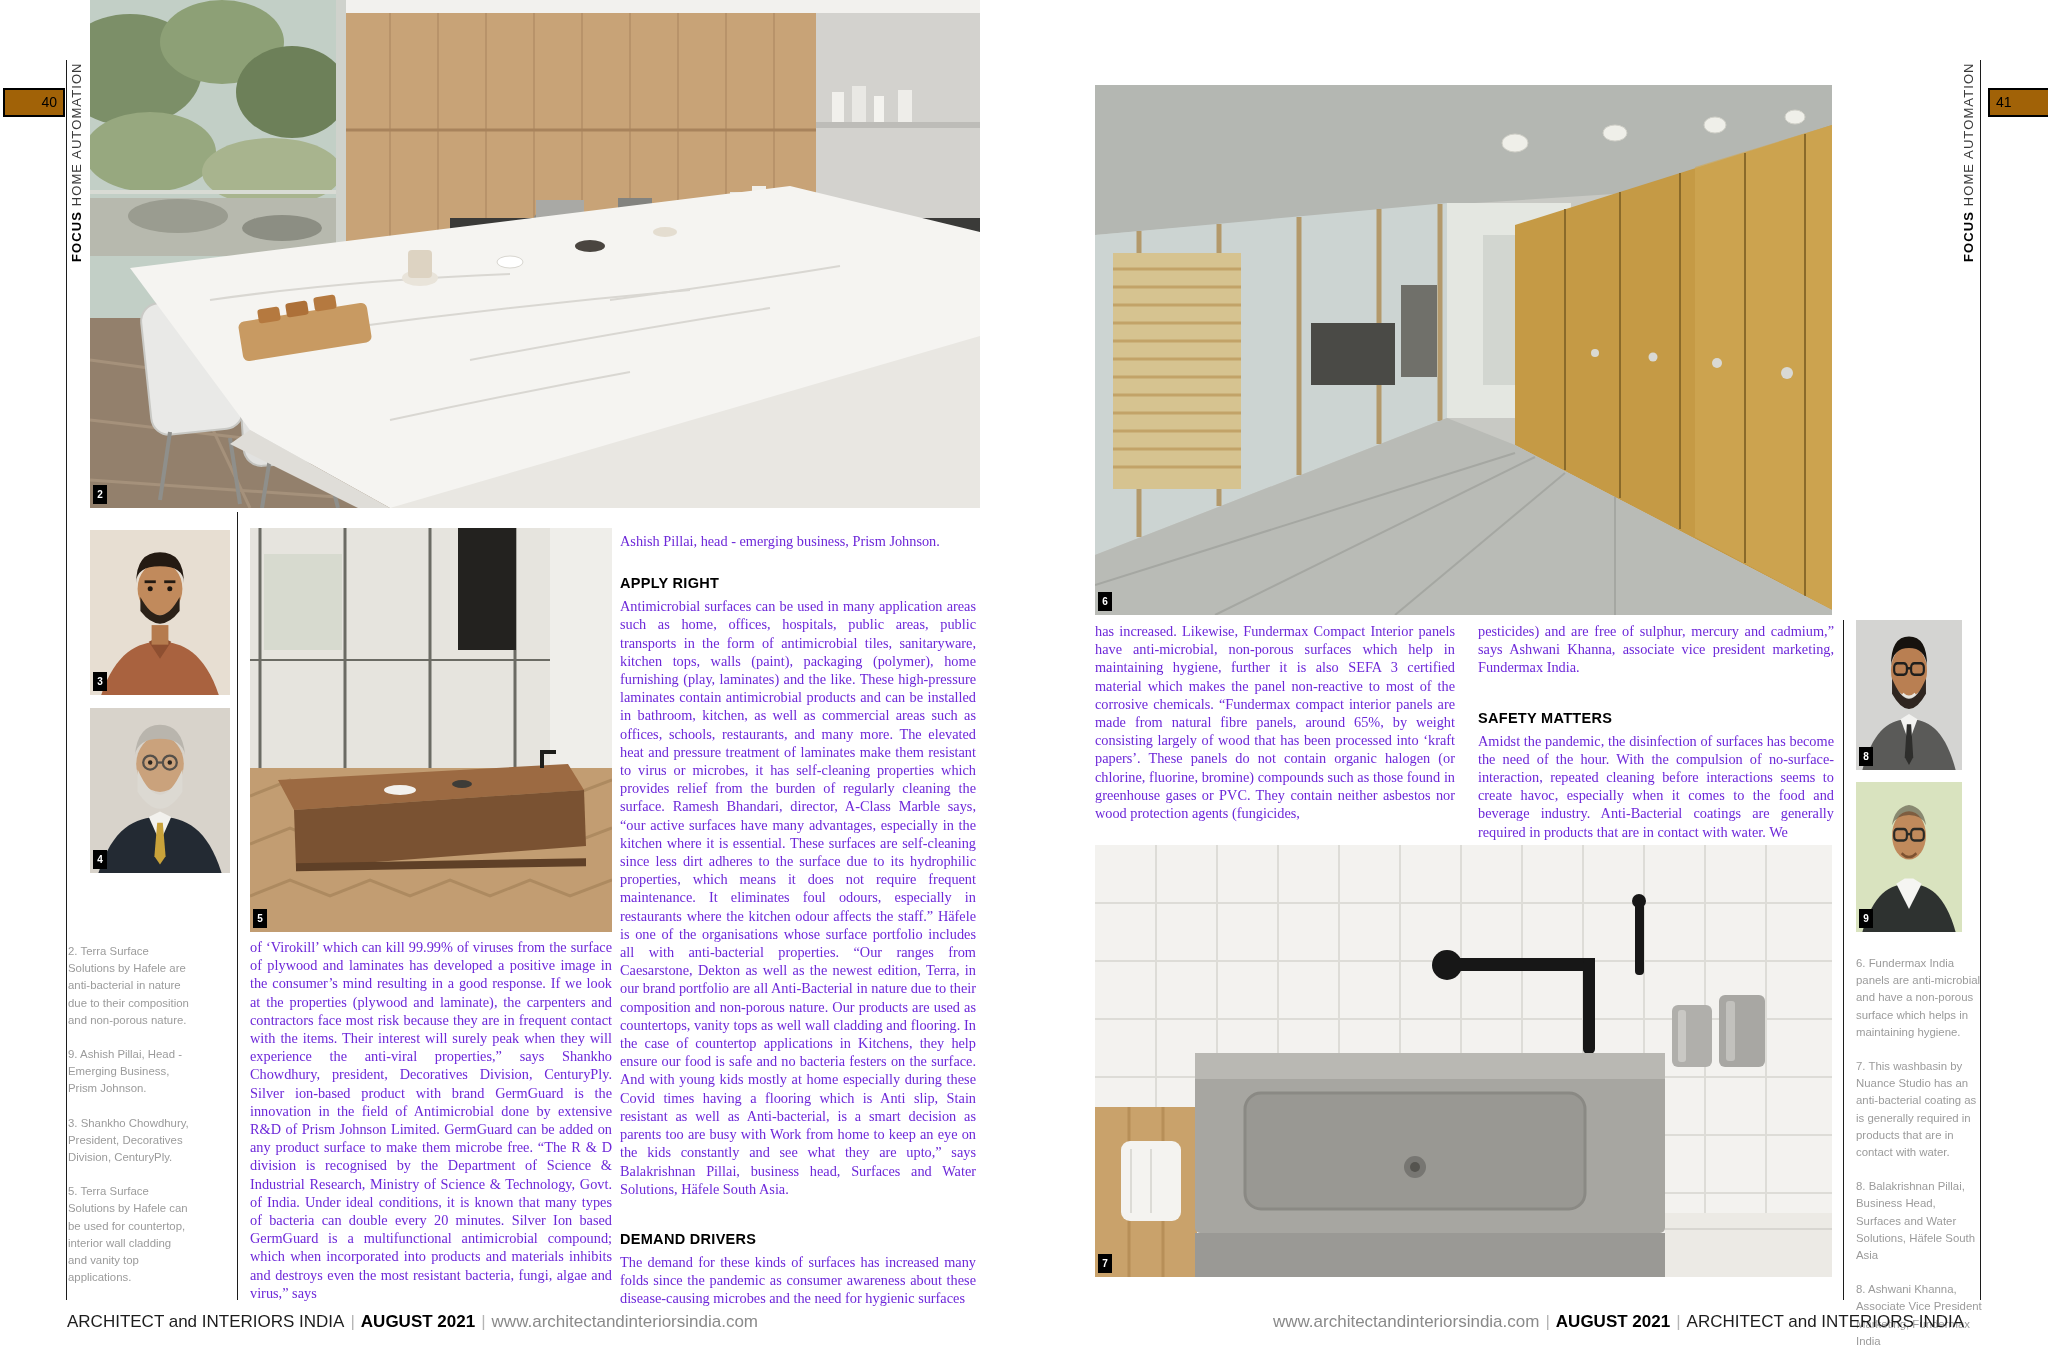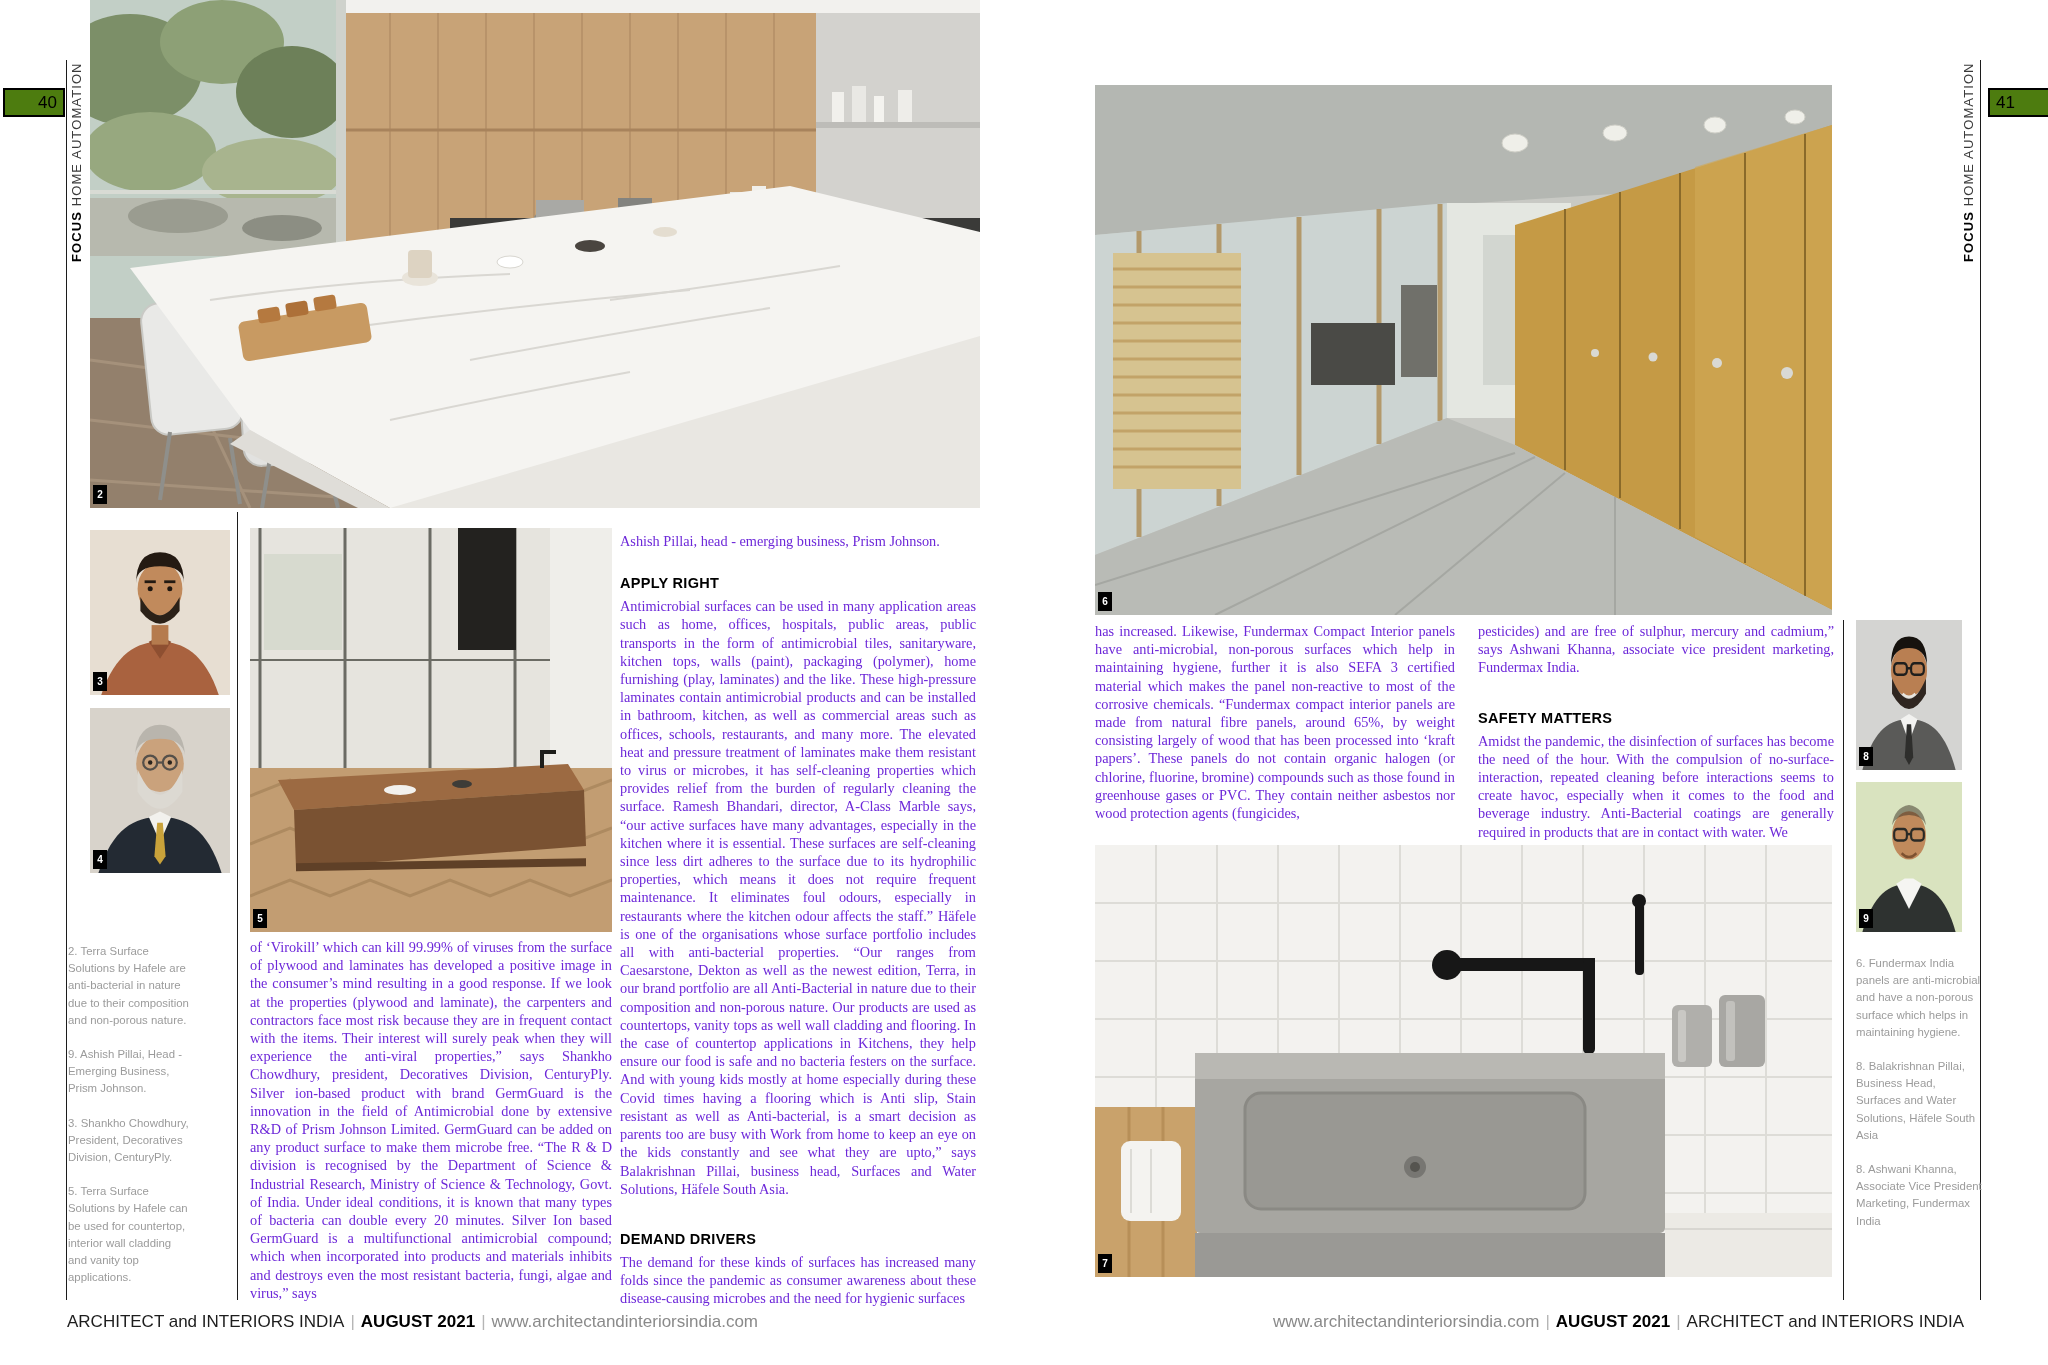--- a/index.html
+++ b/index.html
@@ -3,22 +3,22 @@
 <meta charset="utf-8">
 <style>
   html,body{margin:0;padding:0;background:#ffffff;}
   #spread{position:relative;width:2048px;height:1365px;background:#ffffff;overflow:hidden;
           font-family:"Liberation Sans",sans-serif;}
   .abs{position:absolute;}
   figure{position:absolute;margin:0;padding:0;}
   figure svg{display:block;width:100%;height:100%;}
   
   .vrule{position:absolute;width:1px;background:#1c1c1c;}
-  .pagetab{position:absolute;height:25px;border:2px solid #000;background:#4d7c0f;
-           font-size:17px;line-height:25px;color:#000;}
+  .pagetab{position:absolute;height:25px;border:2px solid #000;background:#a16207;
+           font-size:14px;line-height:25px;color:#000;}
   .tab-left{left:3px;top:88px;width:52px;text-align:right;padding-right:6px;}
   .tab-right{left:1988px;top:88px;width:52px;text-align:left;padding-left:6px;}
   .vlabel{position:absolute;white-space:nowrap;transform:rotate(-90deg);transform-origin:0 0;
           font-size:13px;letter-spacing:1.1px;color:#3a3a3a;}
   .vlabel .strong{font-weight:700;color:#000;}
   
   .body-serif{font-family:"Liberation Serif",serif;font-size:14.3px;line-height:18.2px;
               color:#6d28d9;text-align:justify;}
   .lead-line{text-align:left;margin:0 0 24px 0;}
   .h-sans{font-family:"Liberation Sans",sans-serif;font-weight:700;font-size:14.5px;
@@ -385,20 +385,21 @@
       <rect x="36" y="37" width="12" height="9" rx="3" fill="none" stroke="#2a2a26" stroke-width="2"></rect>
       <rect x="52" y="37" width="12" height="9" rx="3" fill="none" stroke="#2a2a26" stroke-width="2"></rect>
       <line x1="48" y1="41" x2="52" y2="41" stroke="#2a2a26" stroke-width="2"></line>
       <path d="M43,56 Q50,62 57,56" stroke="#7d5130" stroke-width="2" fill="none"></path>
     </svg>
     <span class="badge">9</span>
   </figure>
 
   <div class="abs" style="left:1856px;top:955px;width:126px;">
     <p class="cap">6. Fundermax India panels are anti-microbial and have a non-porous surface which helps in maintaining hygiene.</p>
+    <p class="cap">7. This washbasin by Nuance Studio has an anti-bacterial coating as is generally required in products that are in contact with water.</p>
     <p class="cap">8. Balakrishnan Pillai, Business Head, Surfaces and Water Solutions, Häfele South Asia</p>
     <p class="cap">8. Ashwani Khanna, Associate Vice President Marketing, Fundermax India</p>
   </div>
 
   <div class="ftr ftr-right">
     <span>www.architectandinteriorsindia.com</span><span class="sep">|</span><span class="issue">AUGUST 2021</span><span class="sep">|</span><span class="brand">ARCHITECT and INTERIORS INDIA</span>
   </div>
 
 </div>
 

